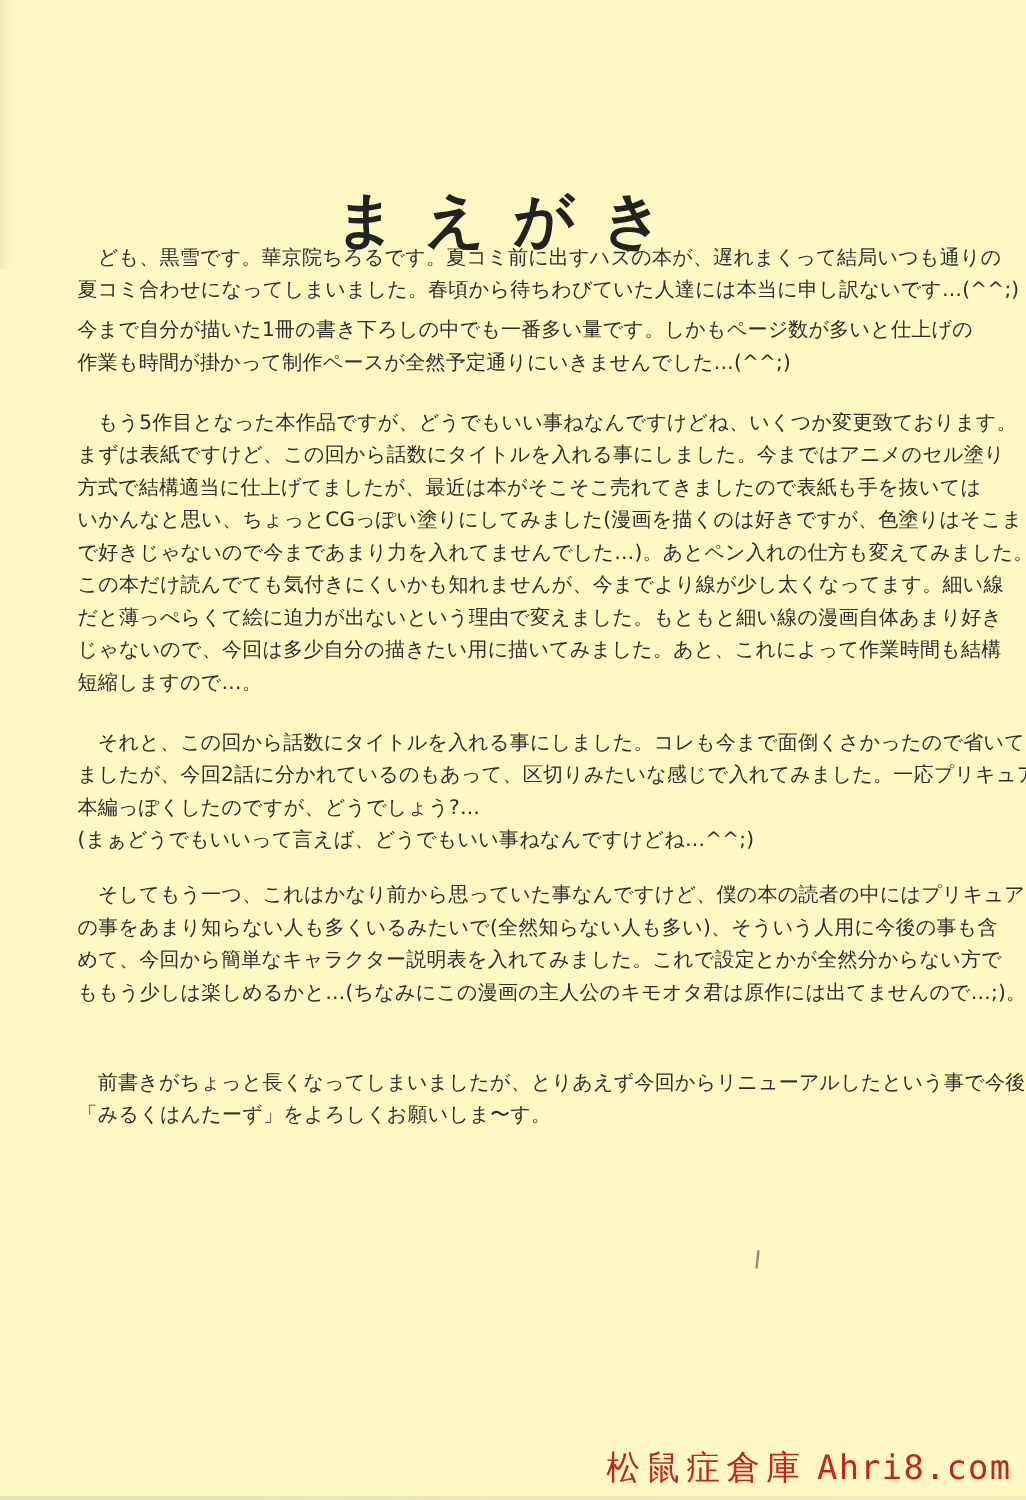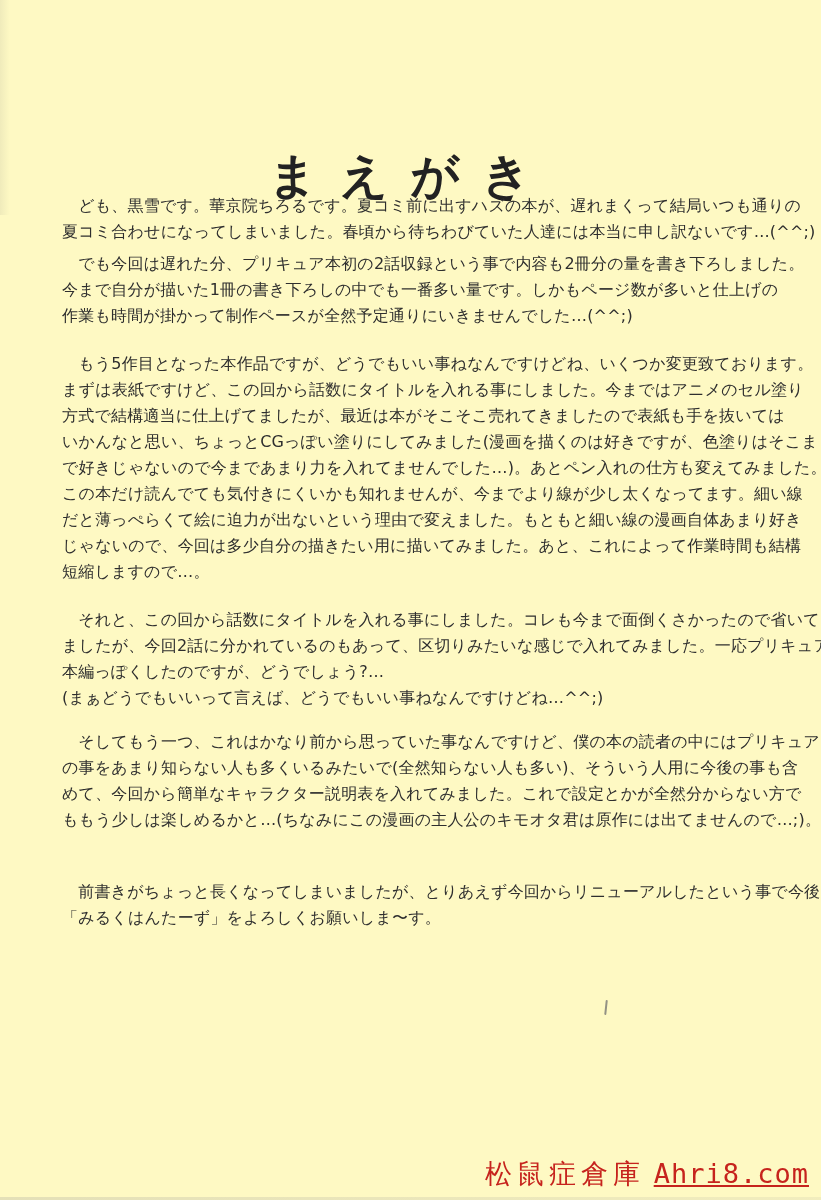--- a/index.html
+++ b/index.html
@@ -83,41 +83,39 @@
     color: #c6231d;
     white-space: nowrap;
   }
   .watermark .cn {
     font-family: Liberation Serif, serif;
     letter-spacing: 5px;
   }
   .watermark .site {
     font-family: "DejaVu Sans Mono", monospace;
     letter-spacing: 1px;
-    text-decoration: underline;
   }
 </style>
 </head>
 <body>
 
 <div class="page">
 
   <div class="edge-smudge"></div>
 
   <h1 class="title">まえがき</h1>
 
   <div class="body-text">
 
     <div class="para p1">
       <div class="line">　ども、黒雪です。華京院ちろるです。夏コミ前に出すハズの本が、遅れまくって結局いつも通りの</div>
       <div class="line">夏コミ合わせになってしまいました。春頃から待ちわびていた人達には本当に申し訳ないです…(^^;)</div>
     </div>
 
     <div class="para p2">
-      <div class="line">　でも今回は遅れた分、プリキュア本初の2話収録という事で内容も2冊分の量を書き下ろしました。</div>
       <div class="line">今まで自分が描いた1冊の書き下ろしの中でも一番多い量です。しかもページ数が多いと仕上げの</div>
       <div class="line">作業も時間が掛かって制作ペースが全然予定通りにいきませんでした…(^^;)</div>
     </div>
 
     <div class="para p3">
       <div class="line">　もう5作目となった本作品ですが、どうでもいい事ねなんですけどね、いくつか変更致ております。</div>
       <div class="line">まずは表紙ですけど、この回から話数にタイトルを入れる事にしました。今まではアニメのセル塗り</div>
       <div class="line">方式で結構適当に仕上げてましたが、最近は本がそこそこ売れてきましたので表紙も手を抜いては</div>
       <div class="line">いかんなと思い、ちょっとCGっぽい塗りにしてみました(漫画を描くのは好きですが、色塗りはそこま</div>
       <div class="line">で好きじゃないので今まであまり力を入れてませんでした…)。あとペン入れの仕方も変えてみました。</div>

